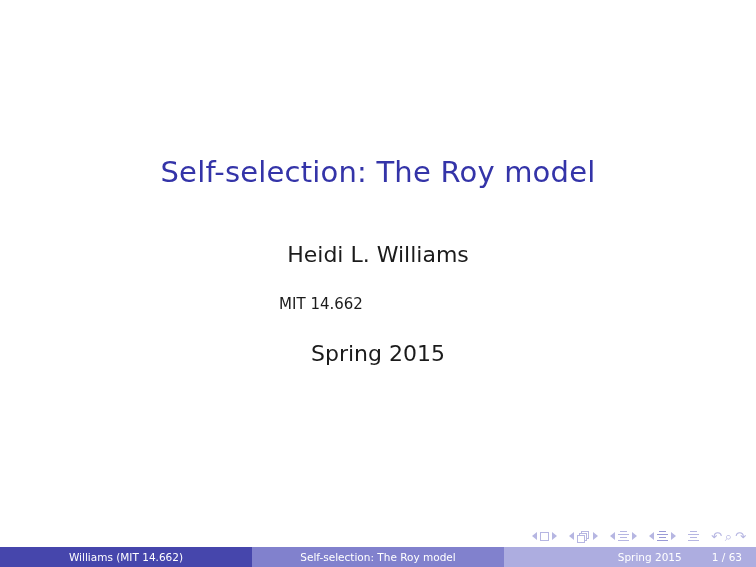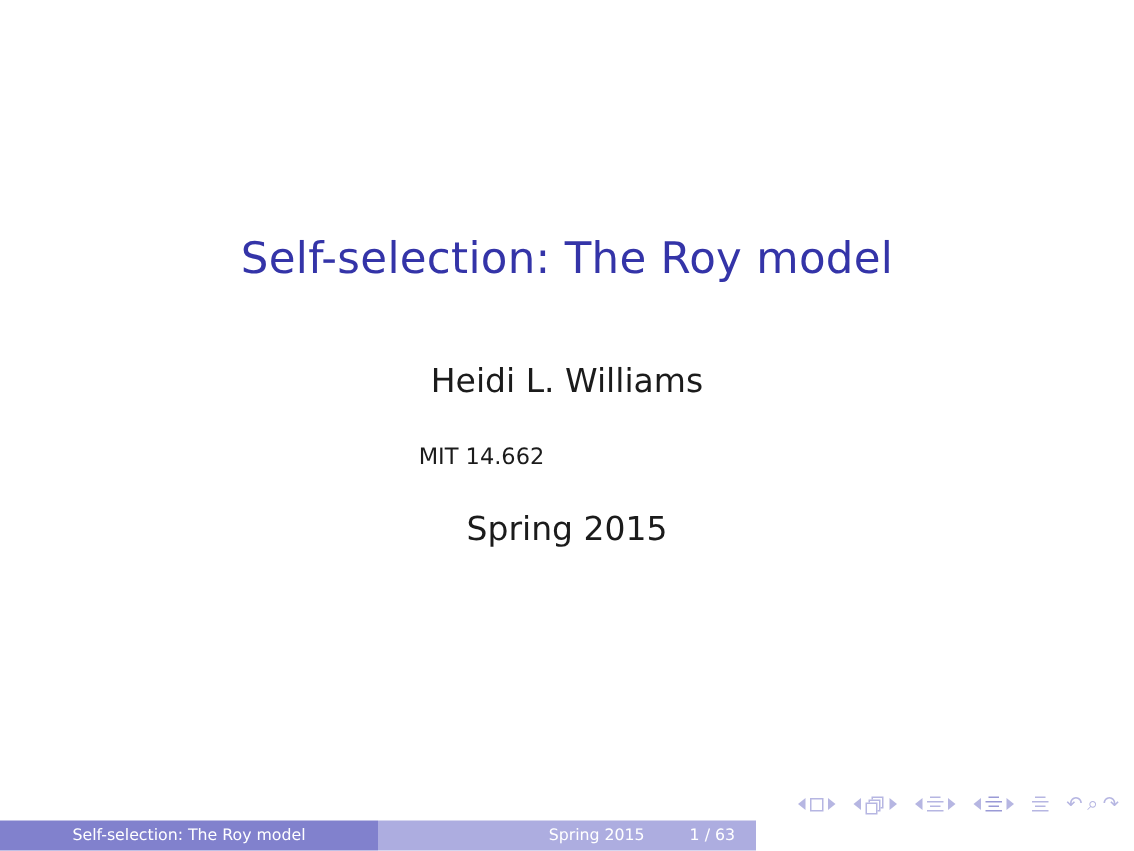--- a/index.html
+++ b/index.html
@@ -232,20 +232,21 @@
 
     <div class="nav-group nav-icons-last">
       <span class="nav-back">↶</span>
       <span class="nav-search">⌕</span>
       <span class="nav-fwd">↷</span>
     </div>
 
   </div>
 
   <div class="footline">
+    <div class="foot-seg left">Williams  (MIT 14.662)</div>
     <div class="foot-seg middle">Self-selection: The Roy model</div>
     <div class="foot-seg right">
       <span class="foot-right-date">Spring 2015</span>
       <span class="foot-right-page">1 / 63</span>
     </div>
   </div>
 
 </div>
 
 </body></html>

